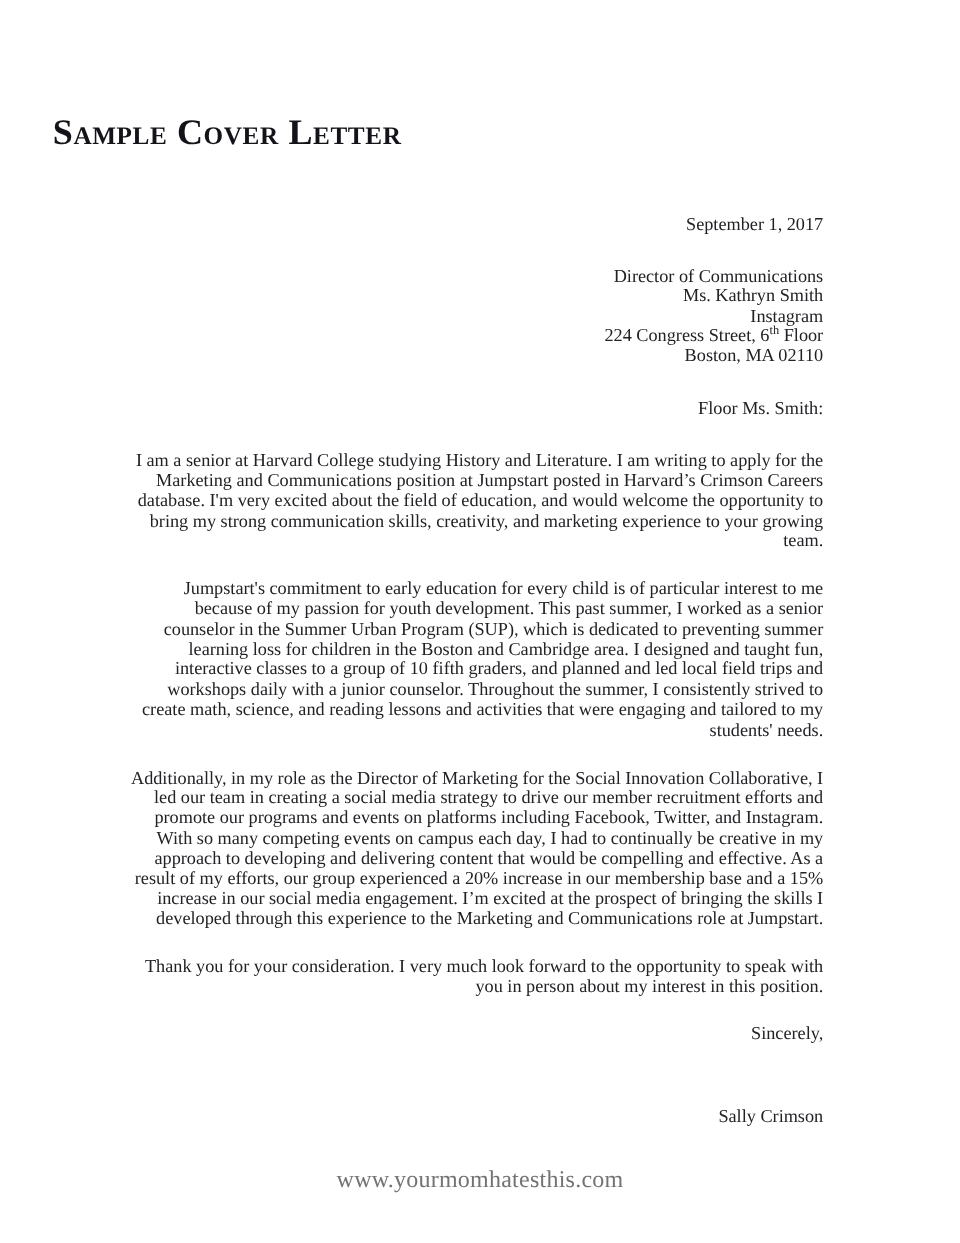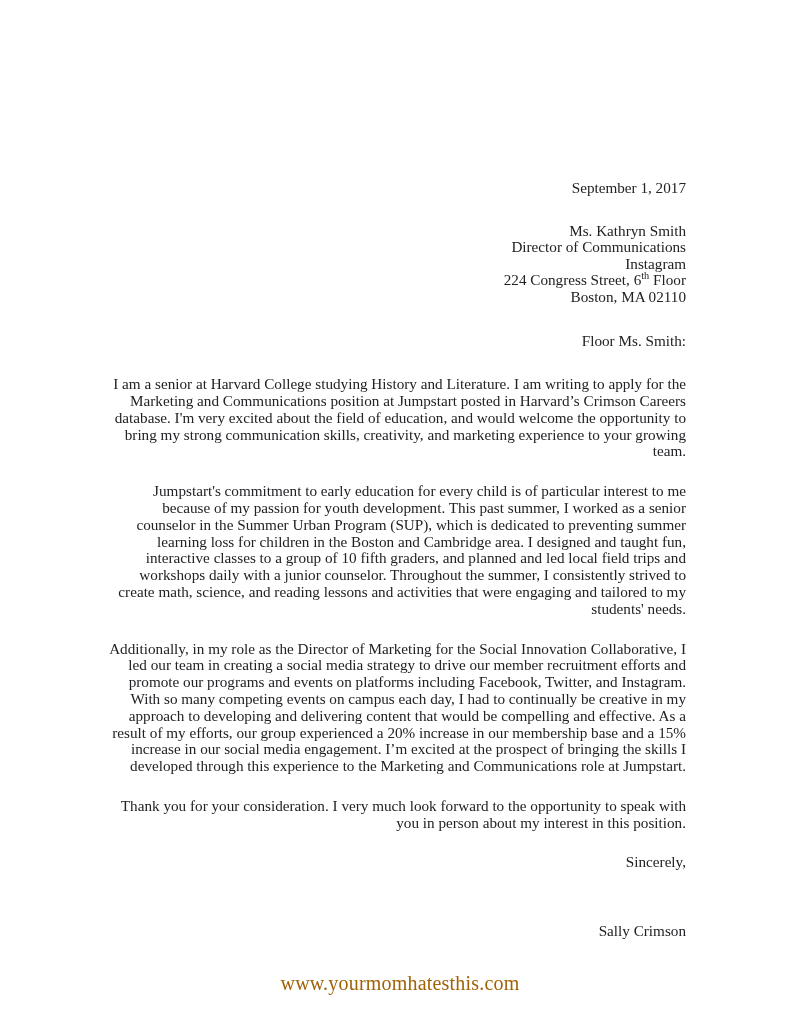--- a/index.html
+++ b/index.html
@@ -78,37 +78,38 @@
 
   
   .footer {
     position: absolute;
     left: 0;
     right: 0;
     top: 972px;
     text-align: center;
     font-family: "Liberation Serif", "DejaVu Serif", serif;
     font-size: 20px;
-    color: #a16207;
+    color: #737373;
     letter-spacing: 0.2px;
   }
 </style>
 </head>
 <body>
 
 <div class="page">
 
+  <h1 class="doc-title">Sample Cover Letter</h1>
 
   <div class="letter">
 
     <div class="date-line">September 1, 2017</div>
 
     <div class="address-block">
+      <span class="addr-line">Director of Communications</span>
       <span class="addr-line">Ms. Kathryn Smith</span>
-      <span class="addr-line">Director of Communications</span>
       <span class="addr-line">Instagram</span>
       <span class="addr-line"><span>224 Congress Street, 6</span><sup class="ord">th</sup><span> Floor</span></span>
       <span class="addr-line">Boston, MA 02110</span>
     </div>
 
     <div class="salutation">Floor Ms. Smith:</div>
 
     <p class="para">I am a senior at Harvard College studying History and Literature.  I am writing to apply for the Marketing and Communications position at Jumpstart posted in Harvard’s Crimson Careers database.  I'm very excited about the field of education, and would welcome the opportunity to bring my strong communication skills, creativity, and marketing experience to your growing team.</p>
 
     <p class="para">Jumpstart's commitment to early education for every child is of particular interest to me because of my passion for youth development. This past summer, I worked as a senior counselor in the Summer Urban Program (SUP), which is dedicated to preventing summer learning loss for children in the Boston and Cambridge area. I designed and taught fun, interactive classes to a group of 10 fifth graders, and planned and led local field trips and workshops daily with a junior counselor. Throughout the summer, I consistently strived to create math, science, and reading lessons and activities that were engaging and tailored to my students' needs.</p>

